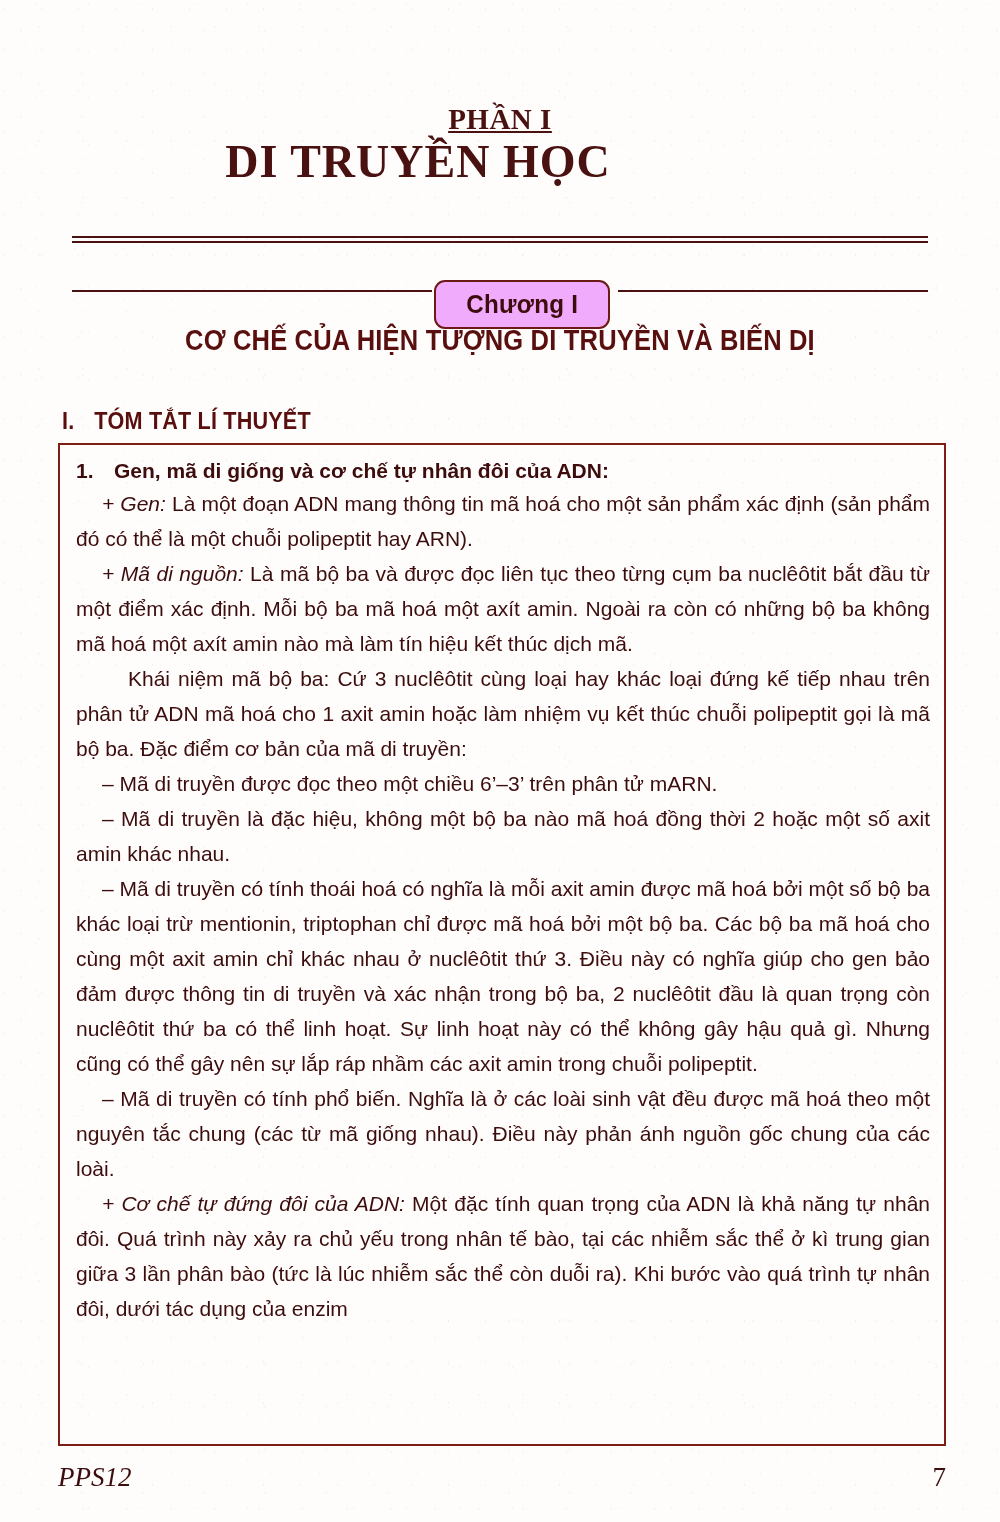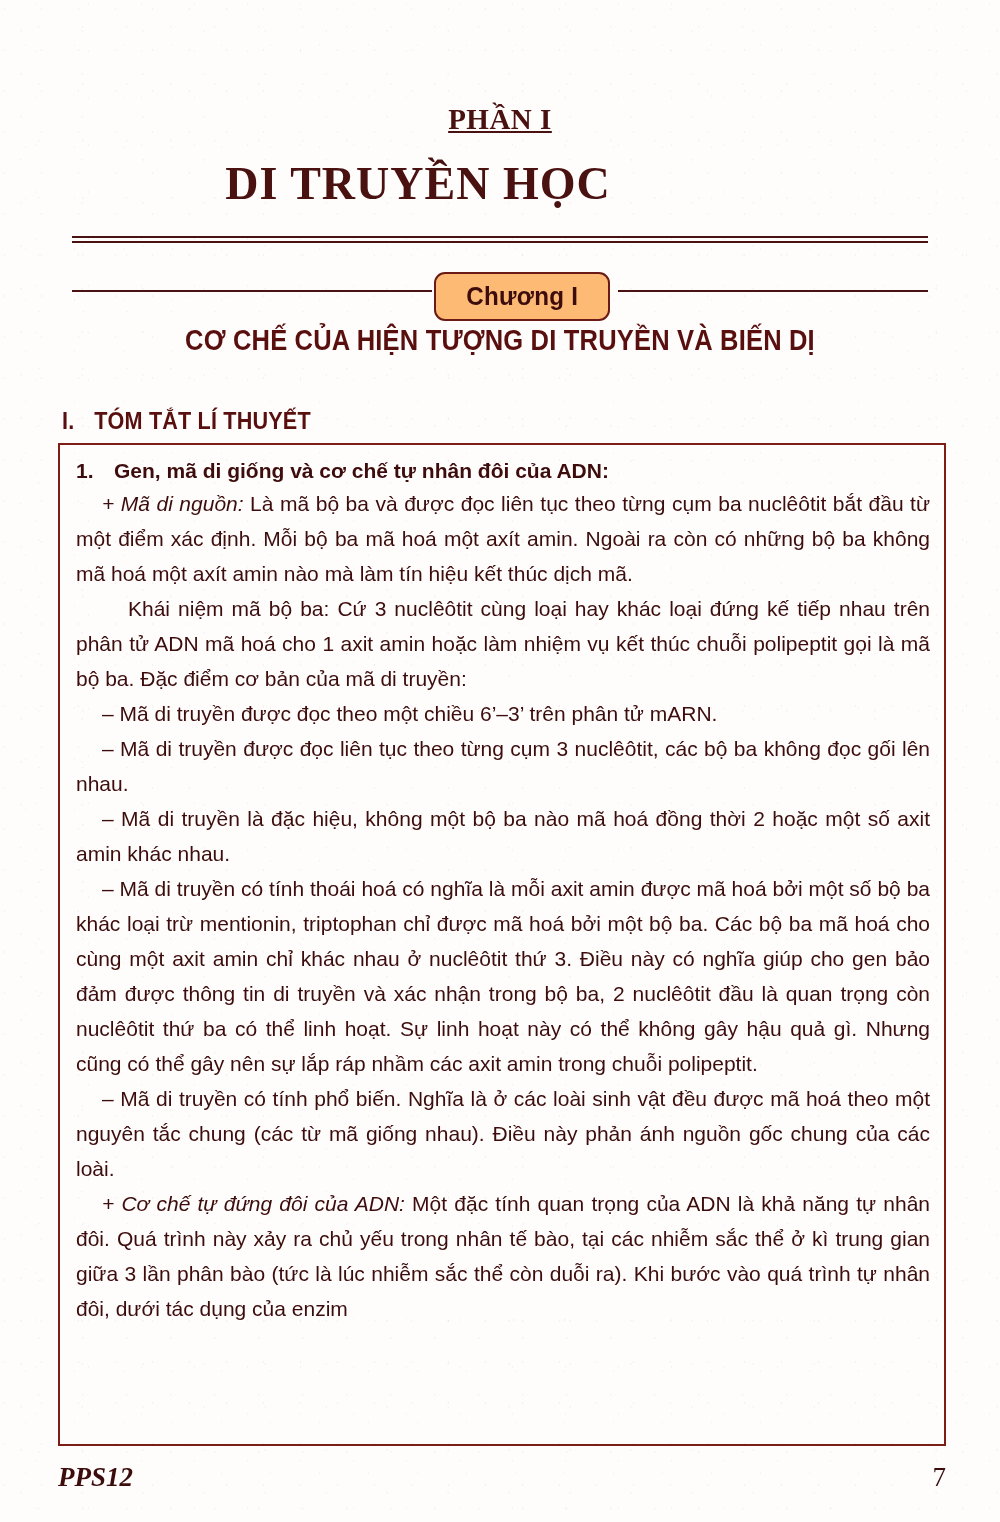--- a/index.html
+++ b/index.html
@@ -44,21 +44,21 @@
     text-align: center;
     font-family: "Liberation Serif", serif;
     font-weight: bold;
     font-size: 29px;
     letter-spacing: .5px;
     color: #4a1111;
     text-decoration: underline;
   }
   .part-title {
     position: absolute;
-    left: 0; top: 157px;
+    left: 0; top: 135px;
     width: 836px;
     text-align: center;
     font-family: "Liberation Serif", serif;
     font-weight: bold;
     font-size: 46px;
     letter-spacing: 1px;
     color: #4a1111;
   }
 
   
@@ -92,26 +92,26 @@
     position: absolute;
     top: 22px;
     height: 2px;
     background: #4a1111;
   }
   .chap-line.left  { left: 0;   width: 360px; }
   .chap-line.right { right: 0;  width: 310px; }
   .chap-box {
     position: absolute;
     left: 362px;
-    top: 4px;
+    top: 12px;
     width: 172px;
     height: 45px;
     border: 2px solid #6b1a15;
     border-radius: 11px;
-    background: #fdba74;
+    background: #f0abfc;
     display: flex;
     align-items: center;
     justify-content: center;
     text-align: center;
   }
   .chap-box-text {
     font-family: "Liberation Sans", sans-serif;
     font-weight: bold;
     font-size: 26px;
     color: #3d0c0c;
@@ -194,21 +194,21 @@
     left: 58px;
     top: 1462px;
     width: 888px;
     height: 34px;
   }
   .footer-left {
     position: absolute;
     left: 0; top: 0;
     font-family: "Liberation Serif", serif;
     font-style: italic;
-    font-weight: bold;
+    font-weight: normal;
     font-size: 27px;
     color: #3d0c0c;
   }
   .footer-right {
     position: absolute;
     right: 0; top: 0;
     font-family: "Liberation Serif", serif;
     font-size: 27px;
     color: #3d0c0c;
   }
@@ -242,28 +242,28 @@
     <span class="num">I.</span><span>TÓM TẮT LÍ THUYẾT</span>
   </div>
 
   <div class="frame">
 
     <div class="itemline">
       <span class="inum">1.</span>
       <span>Gen, mã di giống và cơ chế tự nhân đôi của ADN:</span>
     </div>
 
+    <p class="para indent"><span class="lbl">+ Gen:</span><span> Là một đoạn ADN mang thông tin mã hoá cho một sản phẩm xác định (sản phẩm đó có thể là một chuỗi polipeptit hay ARN).</span></p>
 
     <p class="para indent"><span class="lbl">+ Mã di nguồn:</span><span> Là mã bộ ba và được đọc liên tục theo từng cụm ba nuclêôtit bắt đầu từ một điểm xác định. Mỗi bộ ba mã hoá một axít amin. Ngoài ra còn có những bộ ba không mã hoá một axít amin nào mà làm tín hiệu kết thúc dịch mã.</span></p>
 
     <p class="para indent2"><span>Khái niệm mã bộ ba: Cứ 3 nuclêôtit cùng loại hay khác loại đứng kế tiếp nhau trên phân tử ADN mã hoá cho 1 axit amin hoặc làm nhiệm vụ kết thúc chuỗi polipeptit gọi là mã bộ ba. Đặc điểm cơ bản của mã di truyền:</span></p>
 
     <p class="para indent"><span>– Mã di truyền được đọc theo một chiều 6’–3’ trên phân tử mARN.</span></p>
 
-    <p class="para indent"><span>– Mã di truyền được đọc liên tục theo từng cụm 3 nuclêôtit, các bộ ba không đọc gối lên nhau.</span></p>
 
     <p class="para indent"><span>– Mã di truyền là đặc hiệu, không một bộ ba nào mã hoá đồng thời 2 hoặc một số axit amin khác nhau.</span></p>
 
     <p class="para indent"><span>– Mã di truyền có tính thoái hoá có nghĩa là mỗi axit amin được mã hoá bởi một số bộ ba khác loại trừ mentionin, triptophan chỉ được mã hoá bởi một bộ ba. Các bộ ba mã hoá cho cùng một axit amin chỉ khác nhau ở nuclêôtit thứ 3. Điều này có nghĩa giúp cho gen bảo đảm được thông tin di truyền và xác nhận trong bộ ba, 2 nuclêôtit đầu là quan trọng còn nuclêôtit thứ ba có thể linh hoạt. Sự linh hoạt này có thể không gây hậu quả gì. Nhưng cũng có thể gây nên sự lắp ráp nhầm các axit amin trong chuỗi polipeptit.</span></p>
 
     <p class="para indent"><span>– Mã di truyền có tính phổ biến. Nghĩa là ở các loài sinh vật đều được mã hoá theo một nguyên tắc chung (các từ mã giống nhau). Điều này phản ánh nguồn gốc chung của các loài.</span></p>
 
     <p class="para indent"><span class="lbl">+ Cơ chế tự đứng đôi của ADN:</span><span> Một đặc tính quan trọng của ADN là khả năng tự nhân đôi. Quá trình này xảy ra chủ yếu trong nhân tế bào, tại các nhiễm sắc thể ở kì trung gian giữa 3 lần phân bào (tức là lúc nhiễm sắc thể còn duỗi ra). Khi bước vào quá trình tự nhân đôi, dưới tác dụng của enzim</span></p>
 
   </div>

